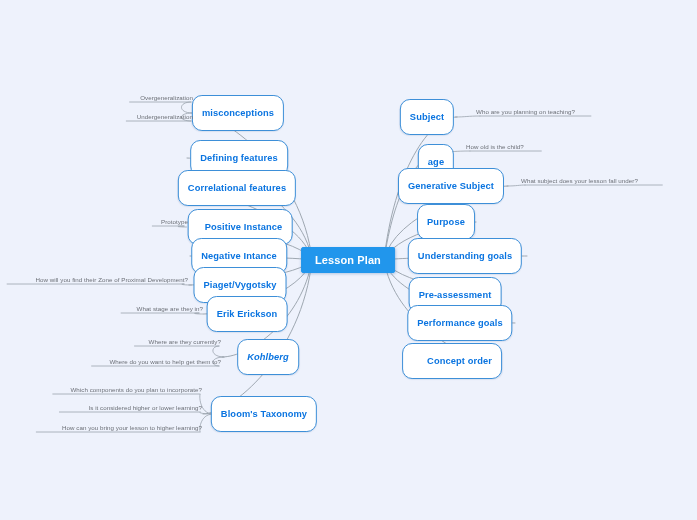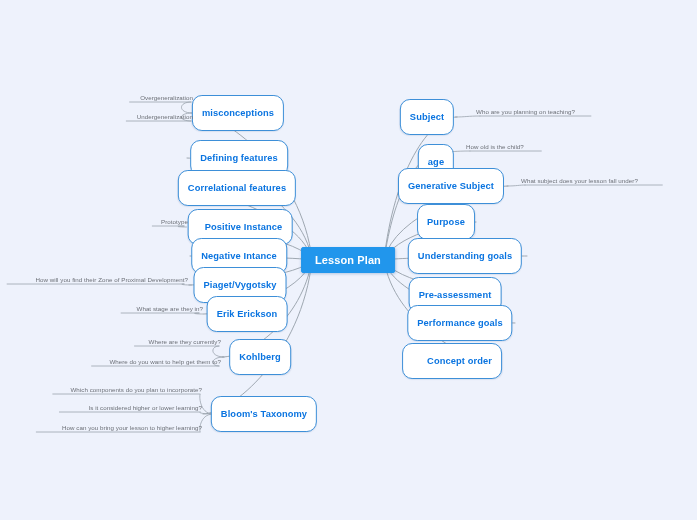--- a/index.html
+++ b/index.html
@@ -141,21 +141,21 @@
         <span>Negative Intance</span>
       </div>
       <div class="node" style="left: 240px; top: 285px;">
         <span>Piaget/Vygotsky</span>
       </div>
       <div class="leaf-label right-align" style="left: 188px; top: 279px;">How will you find their Zone of Proximal Development?</div>
       <div class="node" style="left: 247px; top: 314px;">
         <span>Erik Erickson</span>
       </div>
       <div class="leaf-label right-align" style="left: 203px; top: 308px;">What stage are they in?</div>
-      <div class="node" style="left: 260px; top: 357px;">
+      <div class="node" style="left: 268px; top: 357px; font-style: italic;">
         <span>Kohlberg</span>
       </div>
       <div class="leaf-label right-align" style="left: 221px; top: 341px;">Where are they currently?</div>
       <div class="leaf-label right-align" style="left: 221px; top: 361px;">Where do you want to help get them to?</div>
       <div class="node" style="left: 264px; top: 414px;">
         <span>Bloom's Taxonomy</span>
       </div>
       <div class="leaf-label right-align" style="left: 202px; top: 389px;">Which components do you plan to incorporate?</div>
       <div class="leaf-label right-align" style="left: 202px; top: 407px;">Is it considered higher or lower learning?</div>
       <div class="leaf-label right-align" style="left: 202px; top: 427px;">How can you bring your lesson to higher learning?</div>

